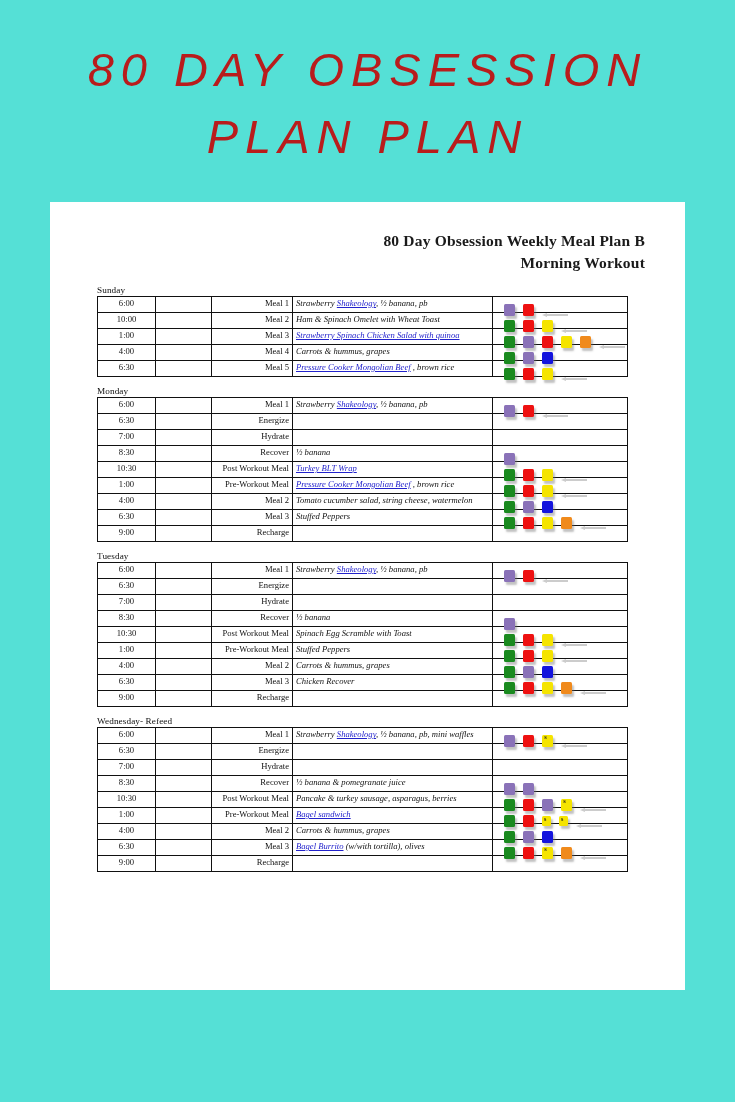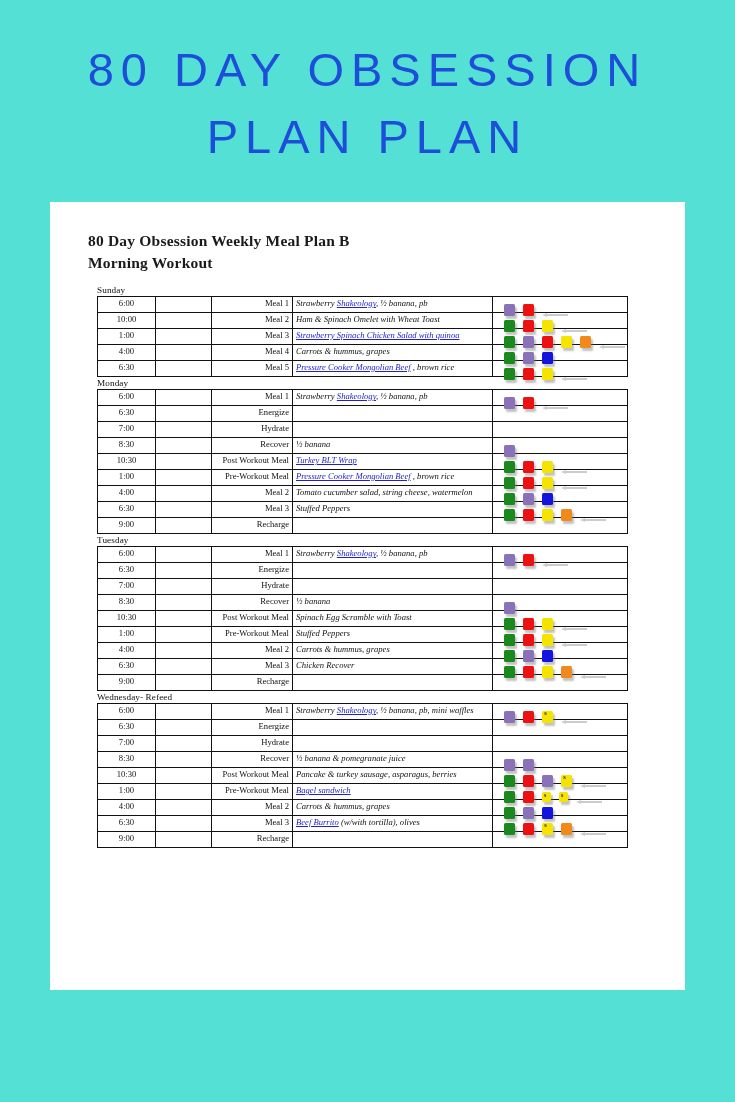--- a/index.html
+++ b/index.html
@@ -21,57 +21,58 @@
     width: 735px;
     height: 202px;
     background: #55e0d6;
     display: flex;
     flex-direction: column;
     align-items: center;
     justify-content: center;
     padding-top: 6px;
   }
   .hero-line {
-    color: #1d4ed8;
+    color: #b91c1c;
     font-family: "Liberation Sans", sans-serif;
     font-size: 47px;
     font-weight: 400;
     letter-spacing: 7px;
     line-height: 1.42;
     text-align: right;
     white-space: nowrap;
+    font-style: italic;
   }
 
   
   .card-wrap {
     width: 735px;
     padding: 0 50px;
   }
   .card {
     width: 635px;
     height: 788px;
     background: #ffffff;
     padding: 28px 40px 0 38px;
     overflow: hidden;
     position: relative;
   }
 
   .doc-title {
-    text-align: left;
+    text-align: right;
     font-family: "Liberation Serif", serif;
     font-size: 15.5px;
     font-weight: 700;
     color: #1a1a1a;
     line-height: 1.45;
     margin: 0 0 4px 0;
     letter-spacing: .2px;
   }
   .doc-title span { display: block; }
 
-  .day-block { margin-top: 1px; }
+  .day-block { margin-top: 9px; }
   .day-block:first-of-type { margin-top: 10px; }
 
   .day-label {
     font-family: "Liberation Serif", serif;
     font-size: 9.2px;
     font-weight: 400;
     color: #101010;
     margin: 0 0 1px 9px;
     letter-spacing: .1px;
   }
@@ -510,21 +511,21 @@
                 <td class="c-type">Meal 2</td>
                 <td class="c-desc"><span>Carrots &amp; hummus, grapes</span></td>
                 <td class="c-cont">
                   <div class="chips"><span class="chip green"></span><span class="chip purple"></span><span class="chip blue"></span></div>
                 </td>
               </tr>
               <tr>
                 <td class="c-time">6:30</td>
                 <td class="c-gap">&nbsp;</td>
                 <td class="c-type">Meal 3</td>
-                <td class="c-desc"><a class="lnk" href="#">Beef Burrito</a><span> (w/with tortilla), olives</span></td>
+                <td class="c-desc"><a class="lnk" href="#">Bagel Burrito</a><span> (w/with tortilla), olives</span></td>
                 <td class="c-cont">
                   <div class="chips"><span class="chip green"></span><span class="chip red"></span><span class="chip yellow"><span class="chip-s">s</span></span><span class="chip orange"></span><span class="arrow"></span></div>
                 </td>
               </tr>
               <tr>
                 <td class="c-time">9:00</td>
                 <td class="c-gap">&nbsp;</td>
                 <td class="c-type">Recharge</td>
                 <td class="c-desc">&nbsp;</td>
                 <td class="c-cont">

